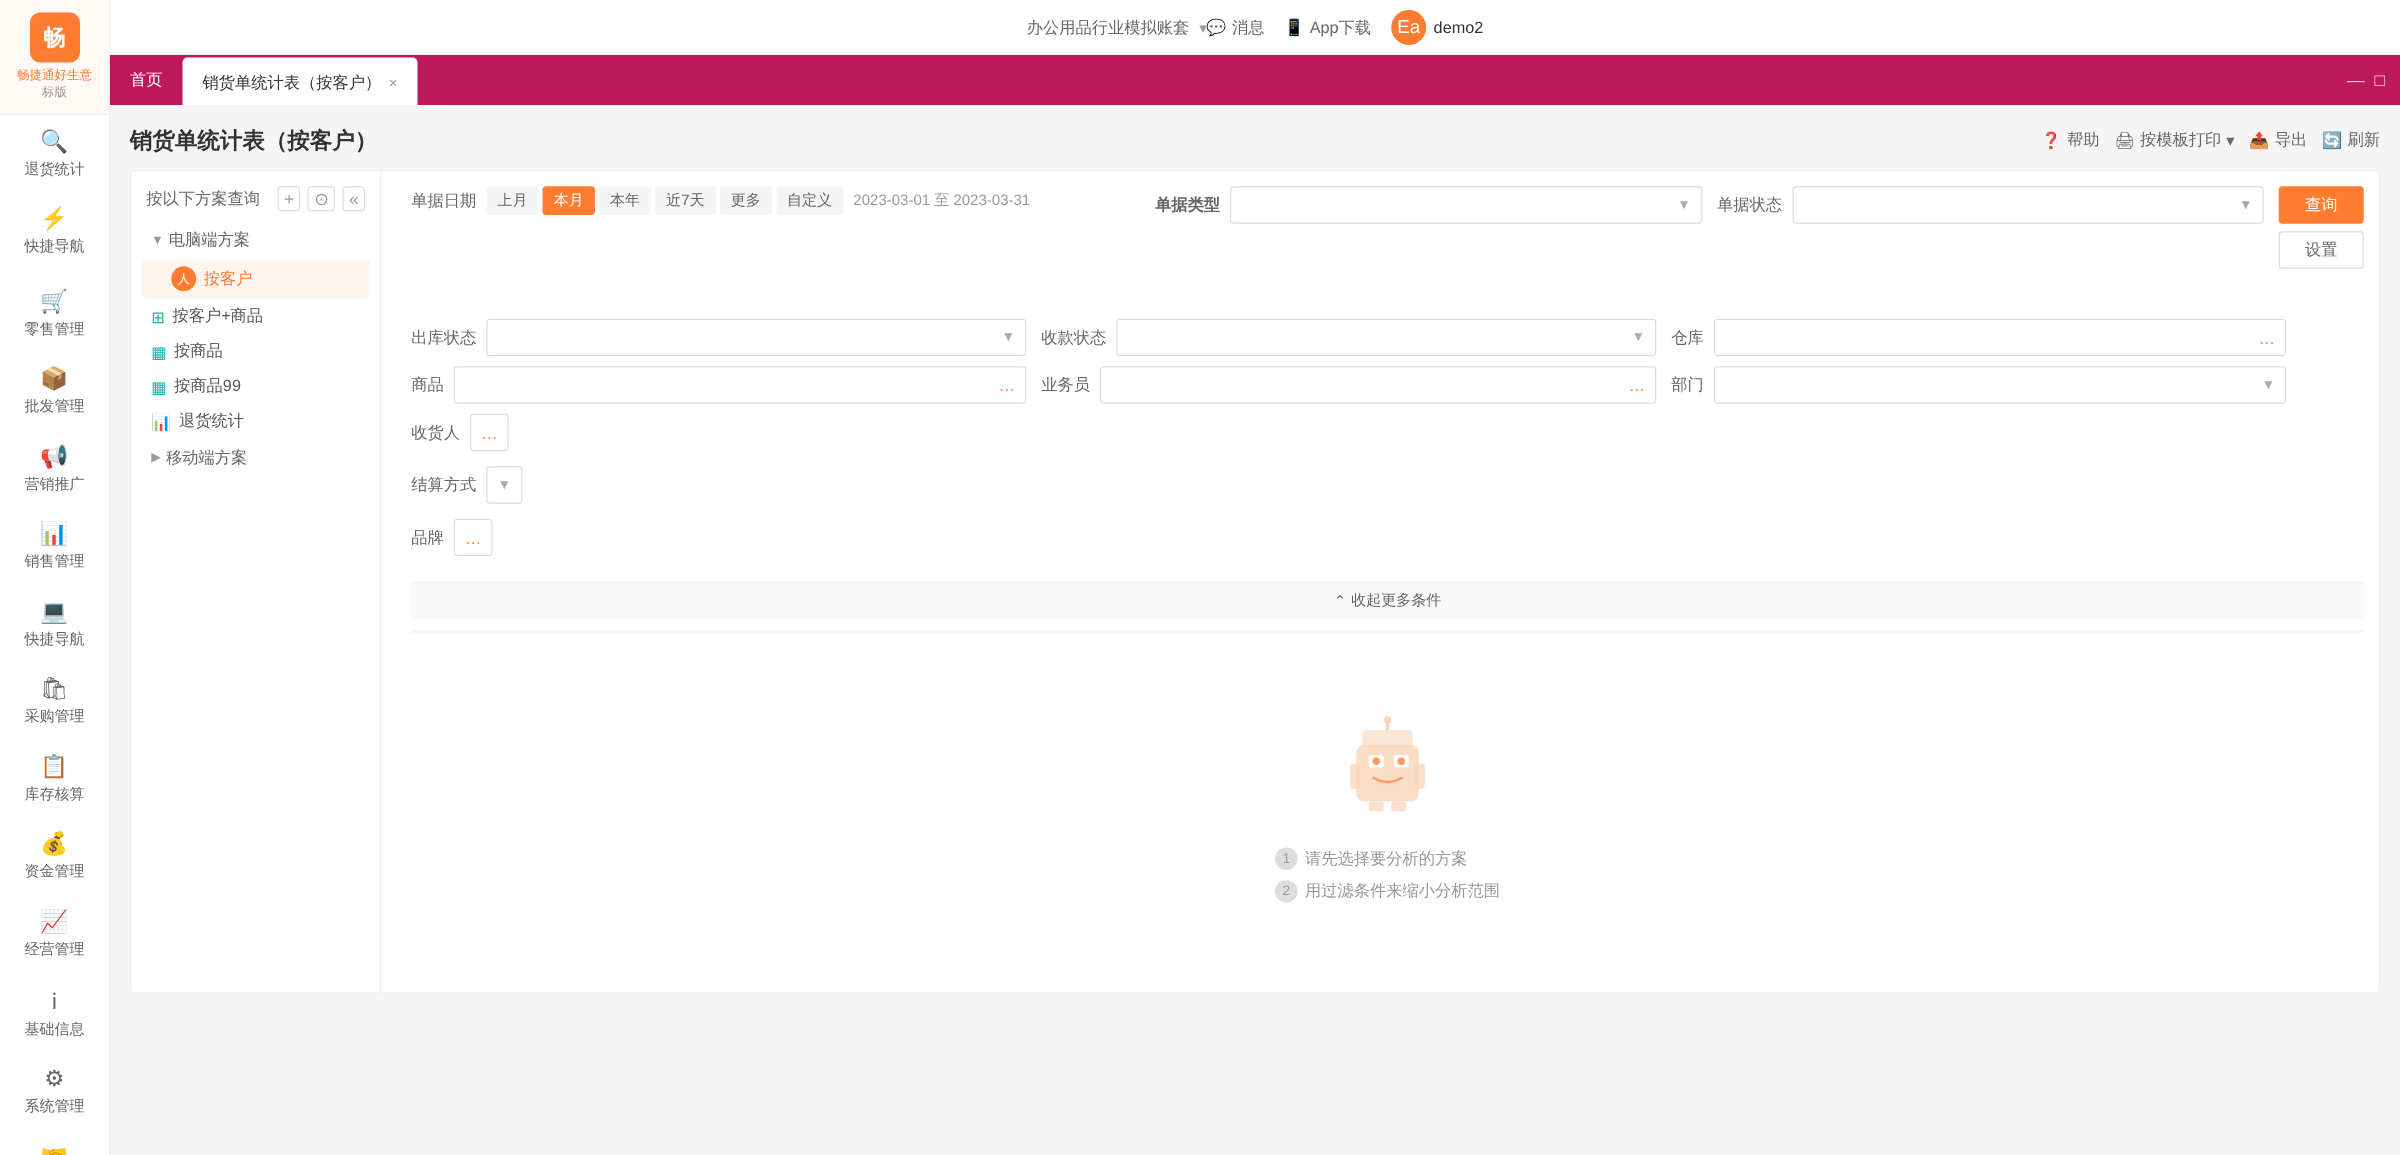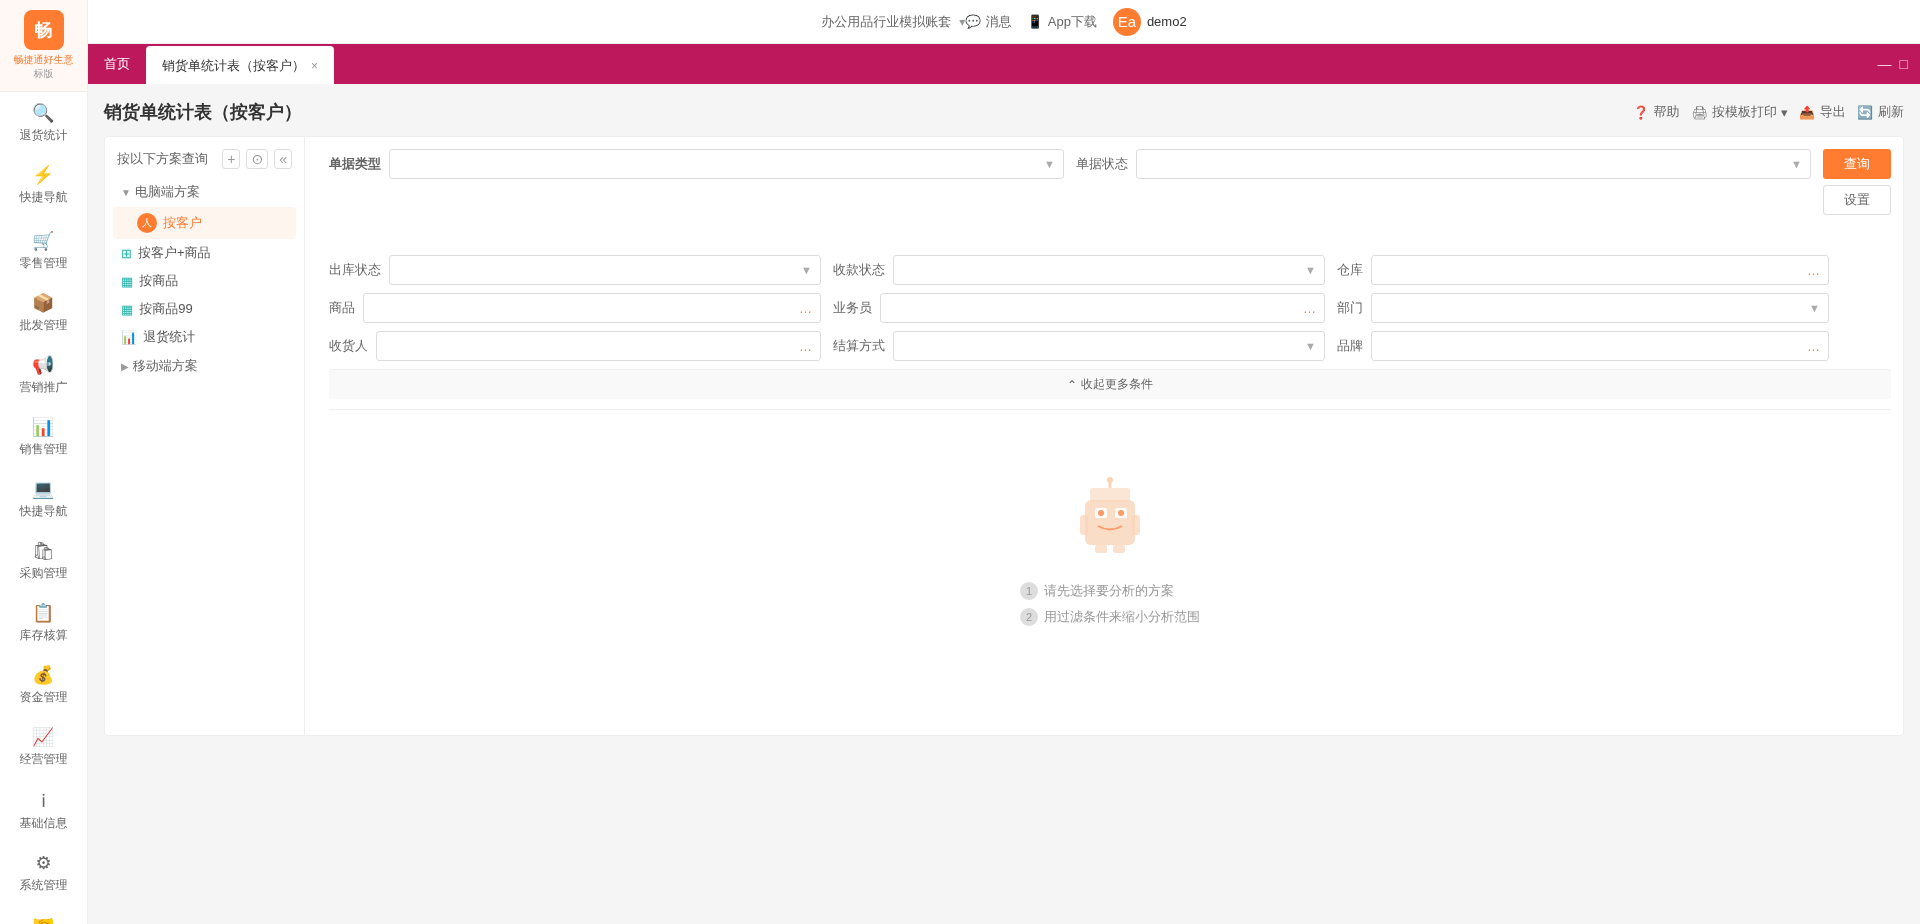--- a/index.html
+++ b/index.html
@@ -269,20 +269,32 @@
             <span>移动端方案</span>
           </div>
         </div>
       </div>
 
       <div class="right-panel">
 
         <div class="filter-section">
 
           <div style="display:flex;align-items:flex-start;gap:12px;margin-bottom:8px;">
+            <div style="display:flex;align-items:center;gap:8px;flex:2;">
+              <span class="label-cell">单据日期</span>
+              <div style="display:flex;gap:3px;align-items:center;">
+                <span class="date-pill">上月</span>
+                <span class="date-pill active">本月</span>
+                <span class="date-pill">本年</span>
+                <span class="date-pill">近7天</span>
+                <span class="date-pill">更多</span>
+                <span class="date-pill">自定义</span>
+              </div>
+              <span style="font-size:12px;color:#999;">2023-03-01 至 2023-03-31</span>
+            </div>
             <div style="display:flex;align-items:center;gap:8px;flex:1.5;font-weight:bold;">
               <span class="label-cell">单据类型</span>
               <div class="select-box" style="flex:1;">
                 <span></span>
                 <span class="caret">▼</span>
               </div>
             </div>
             <div style="display:flex;align-items:center;gap:8px;flex:1.5;">
               <span class="label-cell">单据状态</span>
               <div class="select-box" style="flex:1;">
@@ -339,21 +351,21 @@
             <div style="display:flex;align-items:center;gap:8px;flex:1;">
               <span class="label-cell">部门</span>
               <div class="select-box" style="flex:1;">
                 <span></span>
                 <span class="caret">▼</span>
               </div>
             </div>
             <div style="width:50px;"></div>
           </div>
 
-          <div style="display:flex;align-items:flex-start;gap:12px;margin-bottom:8px;">
+          <div style="display:flex;align-items:flex-start;gap:12px;margin-bottom:8px;flex-direction:column;">
             <div style="display:flex;align-items:center;gap:8px;flex:1;">
               <span class="label-cell">收货人</span>
               <div class="select-dotted" style="flex:1;">
                 <span></span>
                 <span class="dots">…</span>
               </div>
             </div>
             <div style="display:flex;align-items:center;gap:8px;flex:1;">
               <span class="label-cell">结算方式</span>
               <div class="select-box" style="flex:1;">

